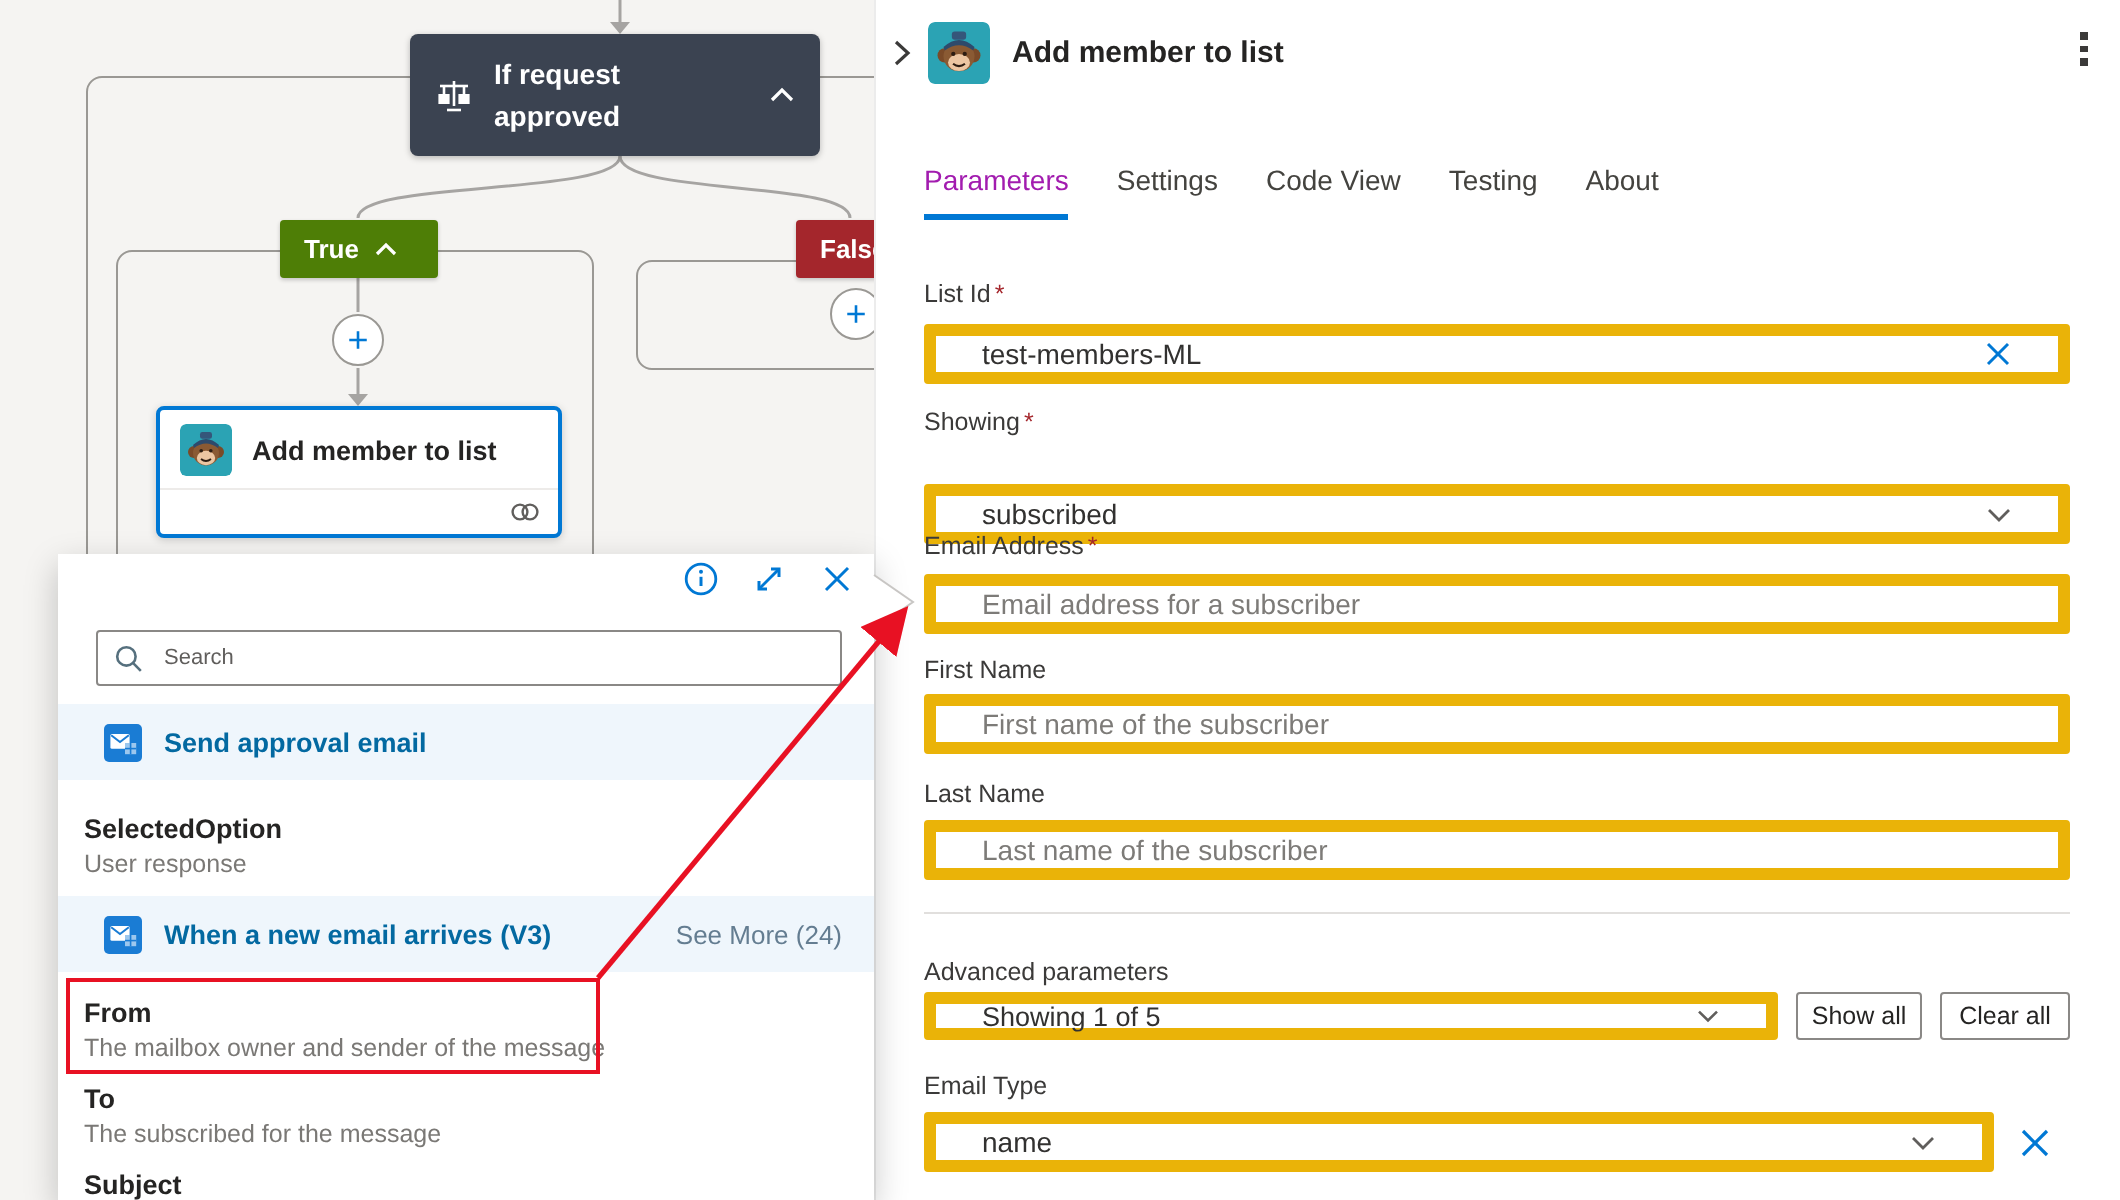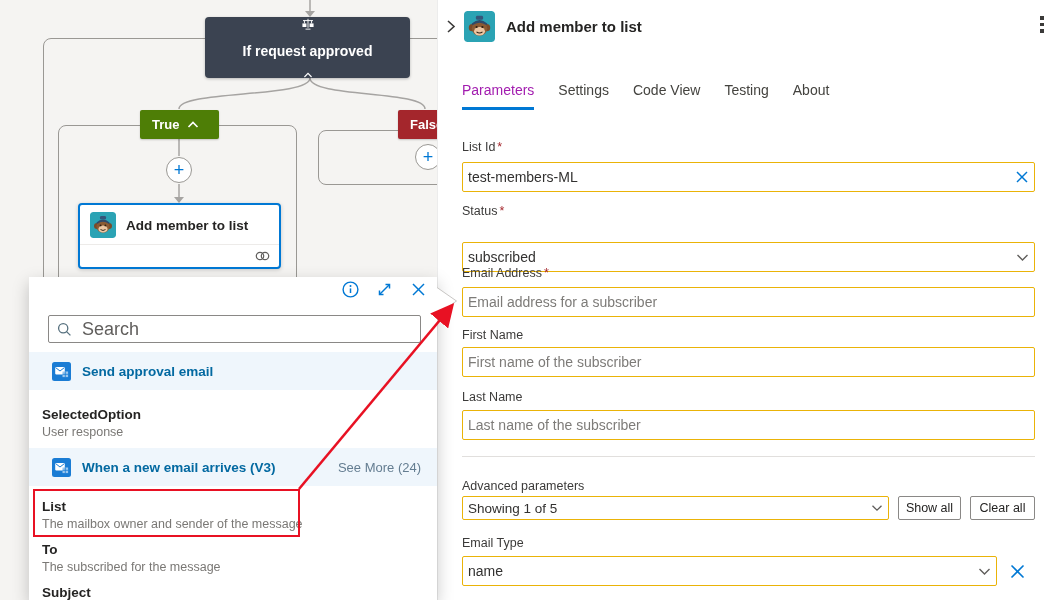--- a/index.html
+++ b/index.html
@@ -7,21 +7,21 @@
     font-family:"Liberation Sans", sans-serif; background:#fff; }
   .stage { position:relative; width:1060px; height:600px; }
 
   
   .canvas { position:absolute; left:0; top:0; width:437px; height:600px;
     background:#f5f4f2; overflow:hidden; z-index:1; }
   .wire { position:absolute; left:0; top:0; pointer-events:none; }
   .container-box { position:absolute; border:1px solid #9a9894; border-radius:8px; }
   .condition-box { position:absolute; left:205px; top:17px; width:205px; height:61px;
     background:#3b4351; border-radius:4px; color:#fff; display:flex; align-items:center;
-    padding:0 12px; gap:10px; box-shadow:0 1px 3px rgba(0,0,0,.25);flex-direction:column; }
+    padding:0 12px; gap:10px; box-shadow:0 1px 3px rgba(0,0,0,.25); }
   .condition-box .cond-label { font-size:14px; font-weight:bold; line-height:1.45; flex:1; }
   .badge { position:absolute; top:110px; height:29px; color:#fff; font-size:13px;
     font-weight:bold; display:flex; align-items:center; gap:8px; padding:0 12px;
     border-radius:2px; box-shadow:0 1px 2px rgba(0,0,0,.2); }
   .badge.true { left:140px; width:79px; background:#4e7e06; }
   .badge.false { left:398px; width:64px; background:#a4262c; }
   .plus-circle { position:absolute; width:26px; height:26px; border-radius:50%;
     background:#fff; border:1px solid #9a9894; color:#0078d4; font-size:18px;
     display:flex; align-items:center; justify-content:center; line-height:1; }
   .action-card { position:absolute; left:78px; top:203px; width:203px; height:66px;
@@ -34,21 +34,21 @@
   .mc-icon { border-radius:3px; flex:none; }
 
   
   .picker { position:absolute; left:29px; top:277px; width:408px; height:323px;
     background:#fff; box-shadow:0 6px 16px rgba(0,0,0,.22); z-index:20; }
   .picker .top-icons { position:absolute; top:4px; right:10px; display:flex; gap:17px; }
   .picker .top-icons .ic { width:17px; height:17px; cursor:pointer; }
   .search-box { position:absolute; left:19px; top:38px; width:373px; height:28px;
     border:1px solid #8a8886; border-radius:2px; display:flex; align-items:center;
     padding:0 8px; gap:10px; background:#fff; }
-  .search-box input { border:none; outline:none; flex:1; font-size:18px;
+  .search-box input { border:none; outline:none; flex:1; font-size:11px;
     font-family:"Liberation Sans", sans-serif; color:#323130; background:transparent; }
   .search-box input::placeholder { color:#605e5c; }
   .grp-header { position:absolute; left:0; width:408px; height:38px; background:#eff6fc;
     display:flex; align-items:center; padding:0 16px 0 23px; gap:11px; }
   .grp-header .grp-title { font-size:13.5px; font-weight:bold; color:#0369a1; flex:1; }
   .see-more { font-size:13px; color:#647d91; cursor:pointer; }
   .pick-item { position:absolute; left:13px; width:380px; cursor:pointer; }
   .pick-item .pi-name { font-size:13.5px; font-weight:bold; color:#252423; }
   .pick-item .pi-desc { font-size:12.5px; color:#7a7875; margin-top:3px; }
   .from-highlight { position:absolute; left:4px; top:212px; width:267px; height:48px;
@@ -66,22 +66,22 @@
     display:flex; flex-direction:column; align-items:center; gap:3px; cursor:pointer; }
   .dots i { width:3.5px; height:3.5px; background:#3b3a39; display:block; }
   .tabs { position:absolute; left:24px; top:82px; display:flex; gap:24px; }
   .tab { font-size:14px; color:#44433f; padding-bottom:9px; cursor:pointer;
     border-bottom:3px solid transparent; }
   .tab.active { color:#a21caf; font-weight:normal; border-bottom-color:#0078d4; }
 
   .flabel { position:absolute; left:24px; font-size:12.5px; color:#3b3a39; }
   .req { color:#a4262c; margin-left:2px; }
   .fbox { position:absolute; left:24px; width:573px; height:30px;
-    border:1px solid #eab308; border-radius:2px; background:#fff;
-    display:flex; align-items:center; padding:0 5px; gap:8px; }
+    border:6px solid #eab308; border-radius:2px; background:#fff;
+    display:flex; align-items:center; padding:0 23px; gap:8px; }
   .fbox input { border:none; outline:none; flex:1; font-size:14px; color:#323130;
     font-family:"Liberation Sans", sans-serif; background:transparent; }
   .fbox input::placeholder { color:#7d7b78; }
   .fbox .val { flex:1; font-size:14px; color:#323130; }
   .divider { position:absolute; left:24px; top:456px; width:573px; height:1px;
     background:#e1dfdd; }
   .mini-btn { position:absolute; height:24px; border:1px solid #8a8886; border-radius:2px;
     background:#fff; font-size:12.5px; color:#252423; display:flex; align-items:center;
     justify-content:center; cursor:pointer; font-family:"Liberation Sans", sans-serif; }
   .overlay { position:absolute; left:0; top:0; z-index:40; pointer-events:none; }
@@ -216,21 +216,21 @@
         <polyline points="3.6,5.6 8,9 12.4,5.6" fill="none" stroke="#1a7cd4" stroke-width="1"></polyline>
         <rect x="10.5" y="9.5" width="5.6" height="5.6" fill="#9cc7ee"></rect>
         <line x1="10.5" y1="12.3" x2="16.1" y2="12.3" stroke="#1a7cd4" stroke-width="0.8"></line>
         <line x1="13.3" y1="9.5" x2="13.3" y2="15.1" stroke="#1a7cd4" stroke-width="0.8"></line>
       </svg>
       <span class="grp-title">When a new email arrives (V3)</span>
       <span class="see-more">See More (24)</span>
     </div>
 
     <div class="pick-item" style="top:222px;">
-      <div class="pi-name">List</div>
+      <div class="pi-name">From</div>
       <div class="pi-desc">The mailbox owner and sender of the message</div>
     </div>
     <div class="from-highlight"></div>
 
     <div class="pick-item" style="top:265px;">
       <div class="pi-name">To</div>
       <div class="pi-desc">The subscribed for the message</div>
     </div>
 
     <div class="pick-item" style="top:308px;">
@@ -280,21 +280,21 @@
     </div>
     <div class="fbox" style="top:162px;">
       <input value="test-members-ML" style="">
       <svg width="14" height="14" viewBox="0 0 14 14">
         <line x1="2" y1="2" x2="12" y2="12" stroke="#0078d4" stroke-width="1.5"></line>
         <line x1="12" y1="2" x2="2" y2="12" stroke="#0078d4" stroke-width="1.5"></line>
       </svg>
     </div>
 
     <div class="flabel" style="top:204px;">
-      <span>Status</span><span class="req">*</span>
+      <span>Showing</span><span class="req">*</span>
     </div>
     <div class="fbox" style="top:242px;">
       <span class="val">subscribed</span>
       <svg width="13" height="9" viewBox="0 0 13 9">
         <polyline points="1.5,2 6.5,7 11.5,2" fill="none" stroke="#605e5c" stroke-width="1.4"></polyline>
       </svg>
     </div>
 
     <div class="flabel" style="top:266px;">
       <span>Email Address</span><span class="req">*</span>

